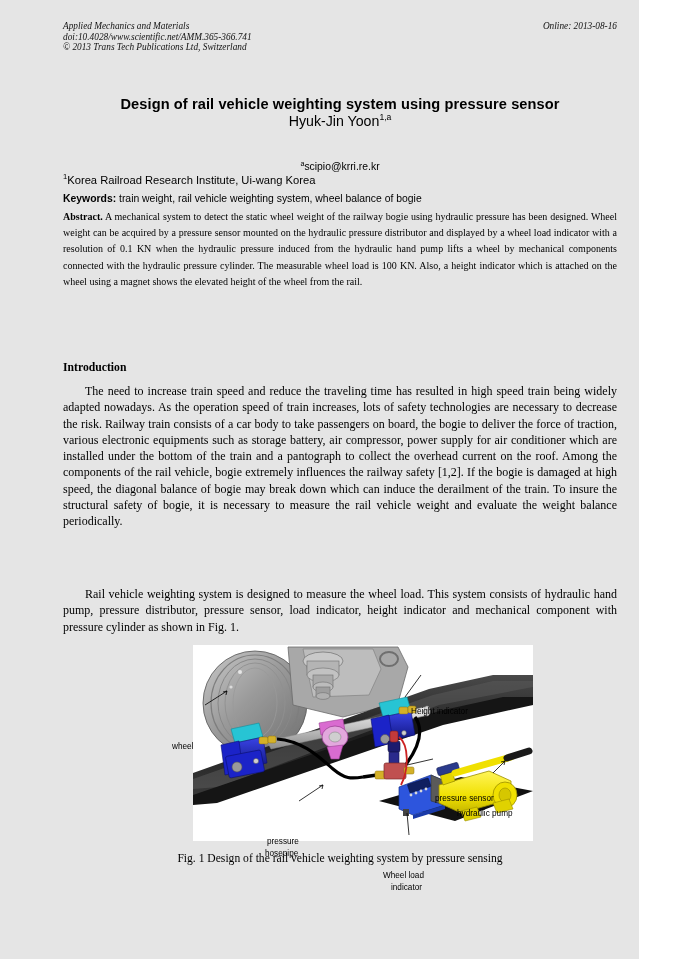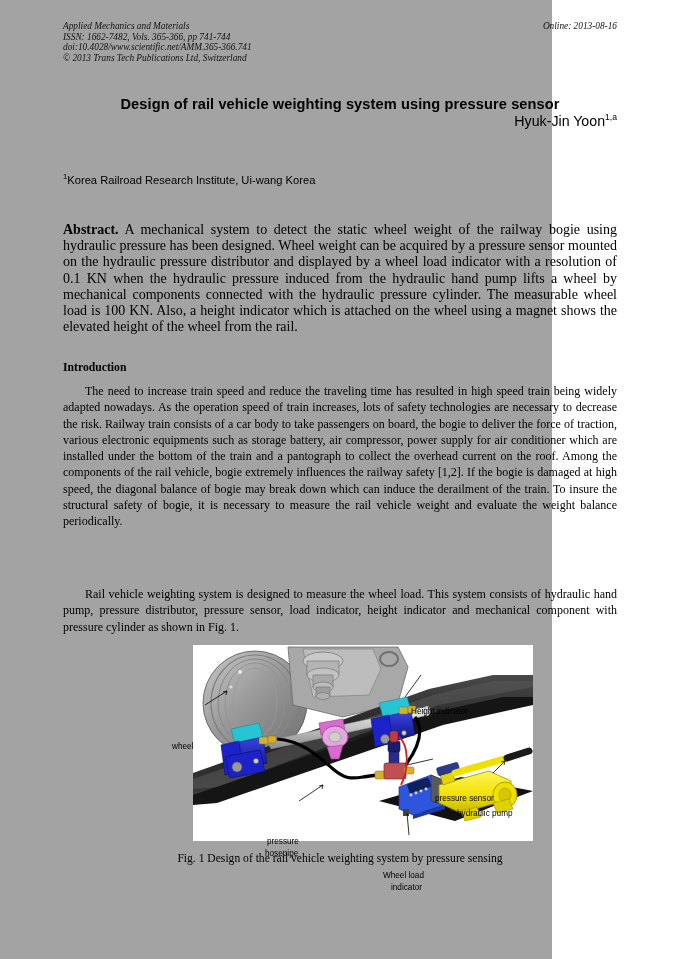--- a/index.html
+++ b/index.html
@@ -11,23 +11,23 @@
     width: 678px;
     height: 959px;
     position: relative;
     font-family: "Liberation Serif", serif;
     color: #000000;
     overflow: hidden;
   }
   .page {
     position: absolute;
     left: 0; top: 0;
-    width: 552px;
+    width: 639px;
     height: 959px;
-    background: #a3a3a3;
+    background: #e5e5e5;
   }
 
   
   .journal-header {
     position: absolute;
     left: 63px;
     top: 21px;
     width: 554px;
     font-family: "Liberation Serif", serif;
     font-style: italic;
@@ -56,21 +56,21 @@
     font-family: "Liberation Sans", sans-serif;
     font-weight: bold;
     font-size: 14.6px;
     letter-spacing: 0.1px;
   }
   .author-line {
     position: absolute;
     left: 63px;
     top: 112px;
     width: 554px;
-    text-align: right;
+    text-align: center;
     font-family: "Liberation Sans", sans-serif;
     font-size: 14.2px;
   }
   .author-line sup { font-size: 8.6px; vertical-align: super; }
   .affiliation-line {
     position: absolute;
     left: 63px;
     top: 136px;
     width: 554px;
     text-align: left;
@@ -98,23 +98,23 @@
     width: 554px;
     font-family: "Liberation Sans", sans-serif;
     font-size: 10.4px;
   }
   .keywords .kw-label { font-weight: bold; }
 
   
   .abstract {
     position: absolute;
     left: 63px;
-    top: 222px;
-    width: 554px;
-    font-size: 14px;
+    top: 209px;
+    width: 554px;
+    font-size: 10px;
     line-height: 16.2px;
     text-align: justify;
   }
   .abstract .ab-label { font-weight: bold; }
 
   
   .section-heading {
     position: absolute;
     left: 63px;
     width: 554px;
@@ -172,36 +172,42 @@
 </head>
 <body>
 
 <div class="page">
 
   <div class="journal-header">
     <div class="hdr-row">
       <span>Applied Mechanics and Materials</span>
       <span class="online">Online: 2013-08-16</span>
     </div>
-    <div class="hdr-row">ISSN: 1662-7482, Vols. 365-366, pp 741-744</div>
     <div class="hdr-row">doi:10.4028/www.scientific.net/AMM.365-366.741</div>
     <div class="hdr-row">© 2013 Trans Tech Publications Ltd, Switzerland</div>
   </div>
 
   <div class="paper-title">Design of rail vehicle weighting system using pressure sensor</div>
 
   <div class="author-line">
     <span>Hyuk-Jin Yoon</span><sup>1,a</sup>
   </div>
 
   <div class="affiliation-line">
     <sup>1</sup><span>Korea Railroad Research Institute, Ui-wang Korea</span>
   </div>
 
-
+  <div class="email-line">
+    <sup>a</sup><span>scipio@krri.re.kr</span>
+  </div>
+
+  <div class="keywords">
+    <span class="kw-label">Keywords:</span>
+    <span>train weight, rail vehicle weighting system, wheel balance of bogie</span>
+  </div>
 
   <div class="abstract">
     <span class="ab-label">Abstract.</span><span> A mechanical system to detect the static wheel weight of the railway bogie using hydraulic pressure has been designed. Wheel weight can be acquired by a pressure sensor mounted on the hydraulic pressure distributor and displayed by a wheel load indicator with a resolution of 0.1 KN when the hydraulic pressure induced from the hydraulic hand pump lifts a wheel by mechanical components connected with the hydraulic pressure cylinder. The measurable wheel load is 100 KN. Also, a height indicator which is attached on the wheel using a magnet shows the elevated height of the wheel from the rail.</span>
   </div>
 
   <div class="section-heading" id="heading-introduction">Introduction</div>
   <div class="body-para" id="para-introduction">The need to increase train speed and reduce the traveling time has resulted in high speed train being widely adapted nowadays. As the operation speed of train increases, lots of safety technologies are necessary to decrease the risk. Railway train consists of a car body to take passengers on board, the bogie to deliver the force of traction, various electronic equipments such as storage battery, air compressor, power supply for air conditioner which are installed under the bottom of the train and a pantograph to collect the overhead current on the roof. Among the components of the rail vehicle, bogie extremely influences the railway safety [1,2]. If the bogie is damaged at high speed, the diagonal balance of bogie may break down which can induce the derailment of the train. To insure the structural safety of bogie, it is necessary to measure the rail vehicle weight and evaluate the weight balance periodically.</div>
 
   <div class="body-para" id="para-design">Rail vehicle weighting system is designed to measure the wheel load. This system consists of hydraulic hand pump, pressure distributor, pressure sensor, load indicator, height indicator and mechanical component with pressure cylinder as shown in Fig. 1.</div>
 

